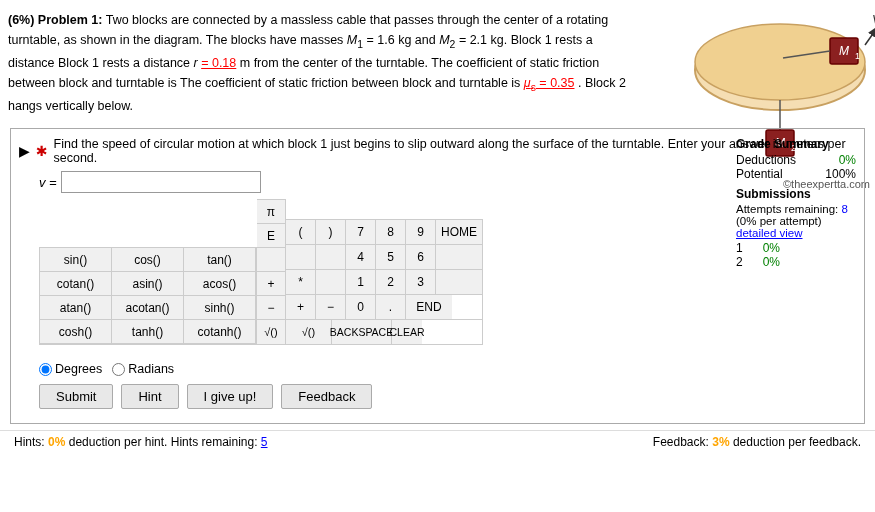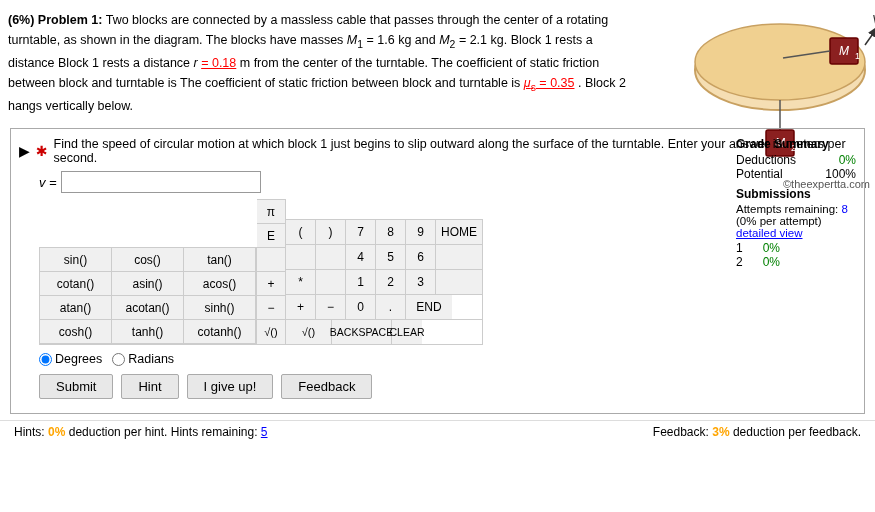--- a/index.html
+++ b/index.html
@@ -51,21 +51,21 @@
       width: 200px;
       height: 22px;
       border: 1px solid #999;
       padding: 2px 4px;
       font-size: 13px;
     }
     .radio-row {
       display: flex;
       align-items: center;
       gap: 10px;
-      margin-top: 7px;
+      margin-top: 17px;
       margin-left: 4px;
     }
     .radio-label {
       display: flex;
       align-items: center;
       gap: 3px;
       font-size: 12.5px;
       cursor: pointer;
     }
     .grade-summary {

